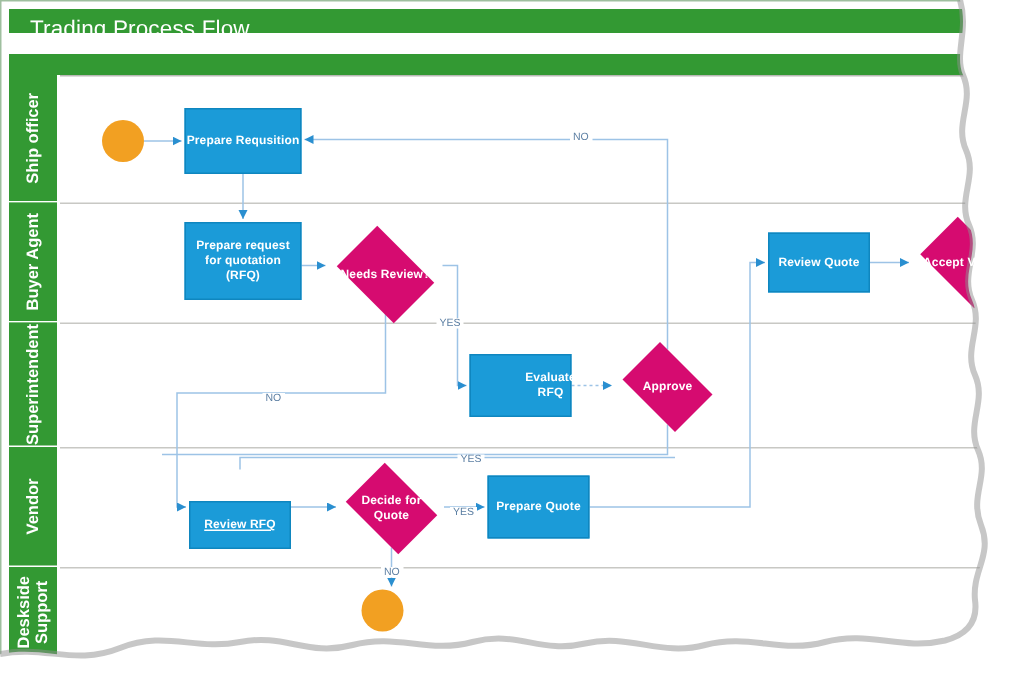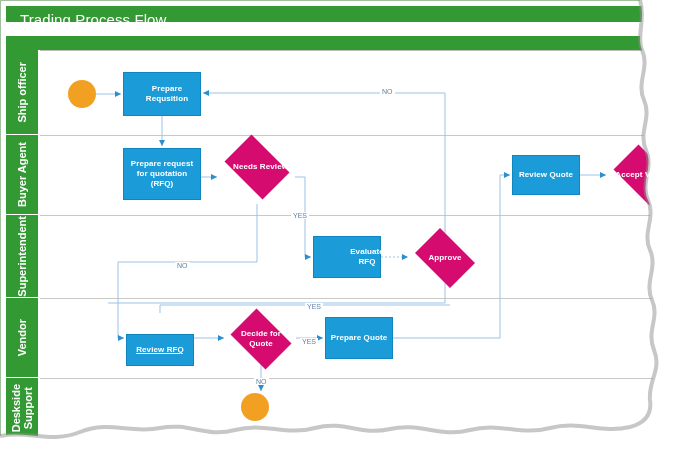--- a/index.html
+++ b/index.html
@@ -209,28 +209,28 @@
 
       <path d="M160,313 L160,305 L450,305"></path>
 
       <path d="M580,175 L606,175" marker-end="url(#ar)"></path>
     </g>
   </svg>
 
   <div id="nodes-layer">
       <div class="node terminator" style="left: 68px; top: 80px; width: 28px; height: 28px;"></div>
       <div class="node process" style="left: 123px; top: 72px; width: 78px; height: 44px;">
-        <div style="white-space: pre-line; padding-left: 10px;">Prepare Requsition</div>
+        <div style="white-space: pre-line;">Prepare Requsition</div>
       </div>
       <div class="node process" style="left: 123px; top: 148px; width: 78px; height: 52px;">
         <div style="white-space: pre-line;">Prepare request
 for quotation
 (RFQ)</div>
       </div>
-      <div class="node decision" style="left: 219px; top: 140px; width: 76px; height: 54px; justify-content: flex-end;">
+      <div class="node decision" style="left: 219px; top: 156px; width: 76px; height: 54px;">
         <div class="diamond-shape"></div>
         <div class="diamond-label">Needs Review?</div>
       </div>
       <div class="node process" style="left: 512px; top: 155px; width: 68px; height: 40px;">
         <div style="white-space: pre-line;">Review Quote</div>
       </div>
       <div class="node decision" style="left: 608px; top: 150px; width: 72px; height: 50px;">
         <div class="diamond-shape"></div>
         <div class="diamond-label">Accept Vendor</div>
       </div>

